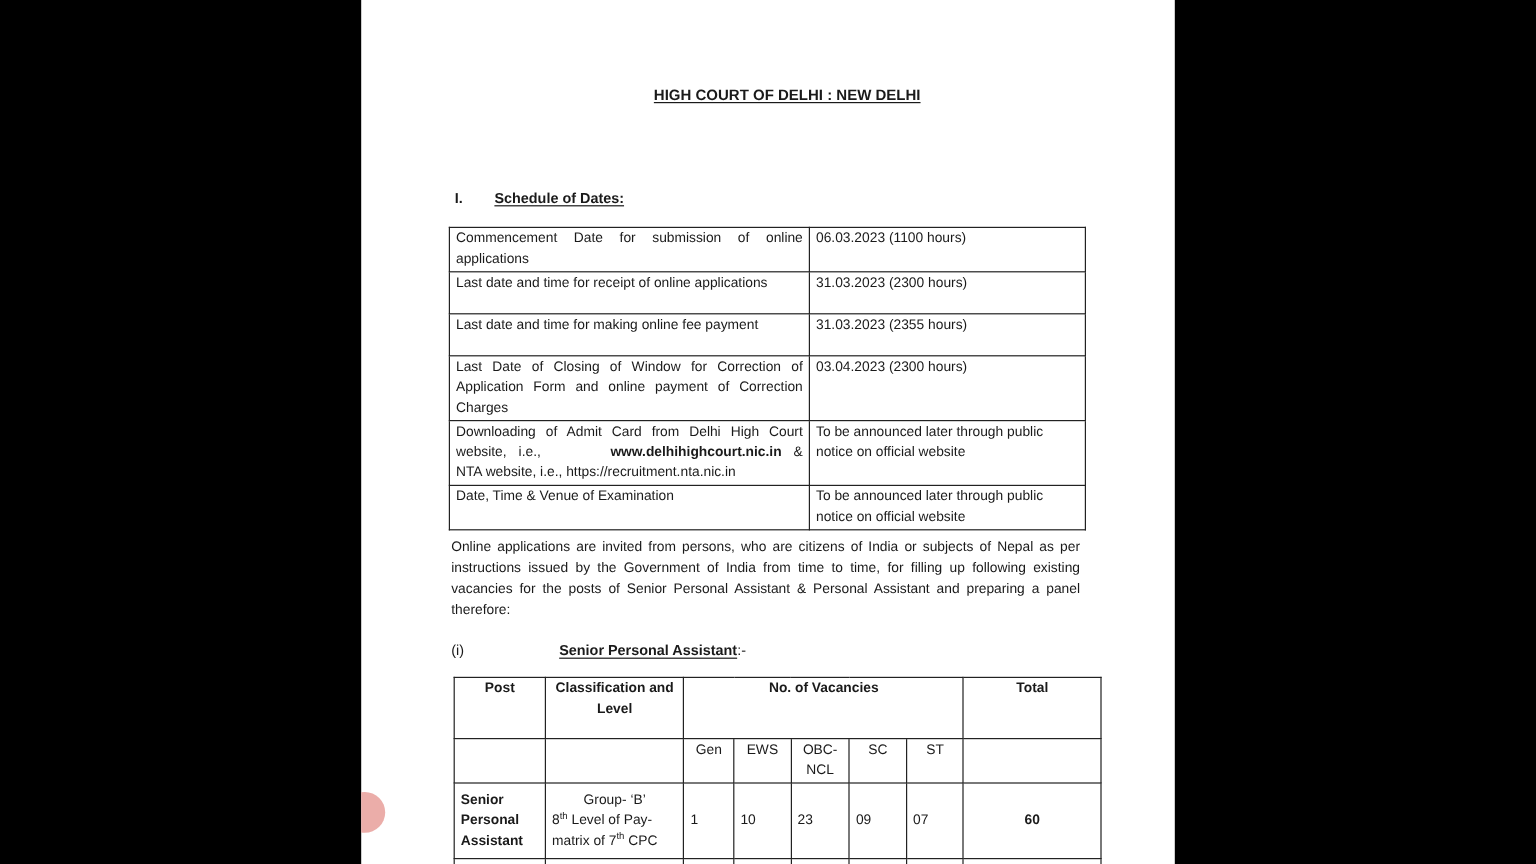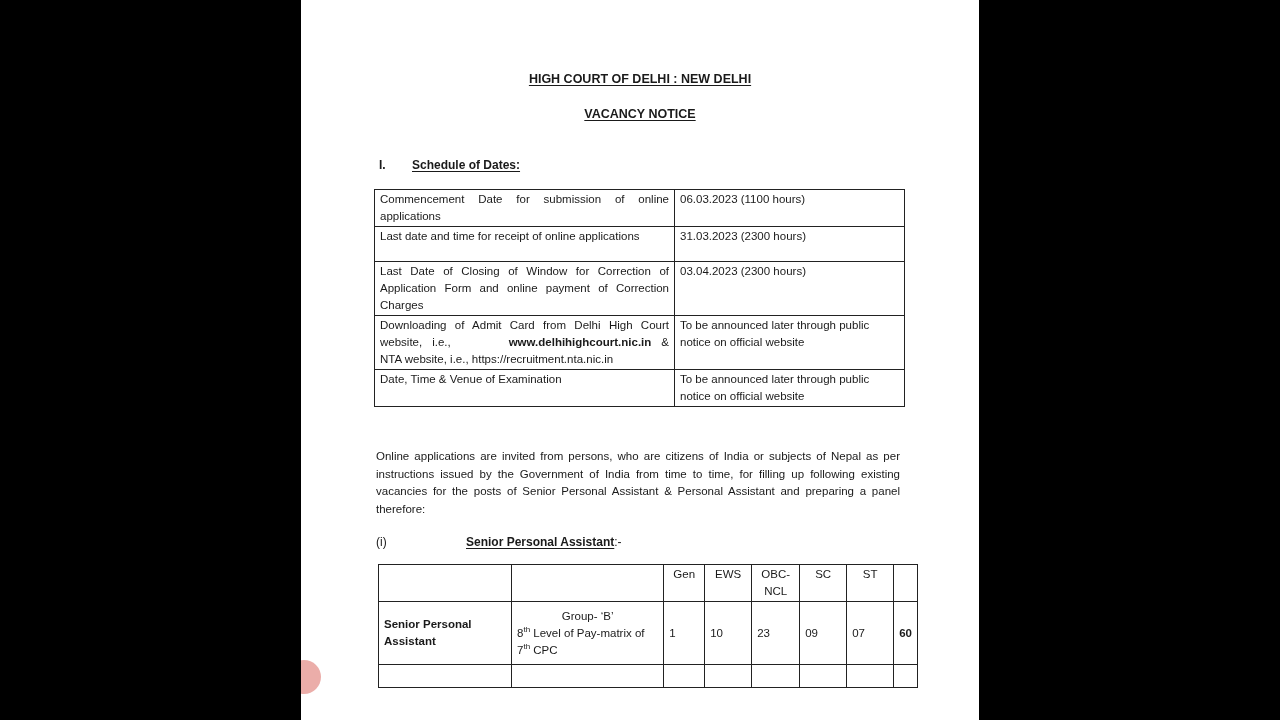--- a/index.html
+++ b/index.html
@@ -1,20 +1,20 @@
 <!DOCTYPE html>
 <html><head>
 <meta charset="utf-8">
 <style>
   html, body { margin:0; padding:0; }
   body { width:1280px; height:720px; background:#000; position:relative; overflow:hidden;
          font-family:"Liberation Sans", sans-serif; color:#1a1a1a; }
   .page { position:absolute; left:301px; top:0; width:678px; height:720px; background:#fff; overflow:hidden; }
   .u { text-decoration:underline; text-underline-offset:2px; }
-  .center { text-align:center; }
+  .center { text-align:center;padding-left:16px; }
   .t-court { position:absolute; left:0; width:678px; top:72px; font-size:12.5px; font-weight:bold; }
   .t-vac { position:absolute; left:0; width:678px; top:107px; font-size:12.5px; font-weight:bold; }
   .t-sub { position:absolute; left:0; width:678px; top:124px; font-size:12px; font-weight:bold; }
   .sec { position:absolute; font-size:12px; font-weight:bold; }
   .sec .num { position:absolute; left:0; }
   .sec .lbl { position:absolute; left:33px; white-space:nowrap; }
   table { border-collapse:collapse; position:absolute;border-radius:31px; }
   td { border:1.3px solid #222; vertical-align:top; font-size:11.5px; line-height:17px; padding:1px 5px; }
   .sched { left:73px; top:189px; width:531px; }
   .sched td.l { width:289px; text-align:justify; }
@@ -25,36 +25,39 @@
   .bold { font-weight:bold;margin-left:48px; }
   .left { text-align:left !important; }
   sup { font-size:8px; line-height:0; }
   .dot { position:absolute; left:-14px; top:660px; width:34px; height:34px; border-radius:50%; background:#e9a4a0; opacity:0.9; }
 </style>
 </head>
 <body>
 
 <div class="page">
   <div class="t-court center"><span class="u">HIGH COURT OF DELHI : NEW DELHI</span></div>
-  <div class="t-vac center"><span class="u">VACANCY NOTICE</span></div>
 
   <div class="sec" style="left:78px; top:158px;">
     <span class="num">I.</span>
     <span class="lbl u">Schedule of Dates:</span>
   </div>
 
   <table class="sched">
     <tbody>
         <tr>
       <td class="l" style="height:32px">Commencement Date for submission of online applications</td>
       <td class="r">06.03.2023 (1100 hours)</td>
     </tr>
     <tr>
       <td class="l" style="height:32px">Last date and time for receipt of online applications</td>
       <td class="r">31.03.2023 (2300 hours)</td>
+    </tr>
+    <tr>
+      <td class="l" style="height:32px">Last date and time for making online fee payment</td>
+      <td class="r">31.03.2023 (2355 hours)</td>
     </tr>
     <tr>
       <td class="l" style="height:50px">Last Date of Closing of Window for Correction of Application Form and online payment of Correction Charges</td>
       <td class="r">03.04.2023 (2300 hours)</td>
     </tr>
     <tr>
       <td class="l" style="height:50px"><span>Downloading of Admit Card from Delhi High Court website, i.e., </span><span class="bold">www.delhihighcourt.nic.in</span><span> &amp; NTA website, i.e., https://recruitment.nta.nic.in</span></td>
       <td class="r">To be announced later through public notice on official website</td>
     </tr>
     <tr>
@@ -66,20 +69,26 @@
 
   <div class="para">Online applications are invited from persons, who are citizens of India or subjects of Nepal as per instructions issued by the Government of India from time to time, for filling up following existing vacancies for the posts of Senior Personal Assistant &amp; Personal Assistant and preparing a panel therefore:</div>
 
   <div class="sec" style="left:75px; top:535px; font-weight:normal;">
     <span class="num">(i)</span>
     <span class="lbl" style="left:42px"><span class="u bold">Senior Personal Assistant</span><span>:-</span></span>
   </div>
 
   <table class="vac">
     <tbody>
+        <tr>
+      <td class="bold" style="width:64px; height:48px">Post</td>
+      <td class="bold" style="width:103px">Classification and Level</td>
+      <td class="bold" colspan="5">No. of Vacancies</td>
+      <td class="bold" style="width:102px">Total</td>
+    </tr>
     <tr>
       <td style="height:31px"></td>
       <td></td>
       <td style="width:30px">Gen</td>
       <td style="width:36px">EWS</td>
       <td style="width:37px">OBC-NCL</td>
       <td style="width:36px">SC</td>
       <td style="width:36px">ST</td>
       <td></td>
     </tr>

